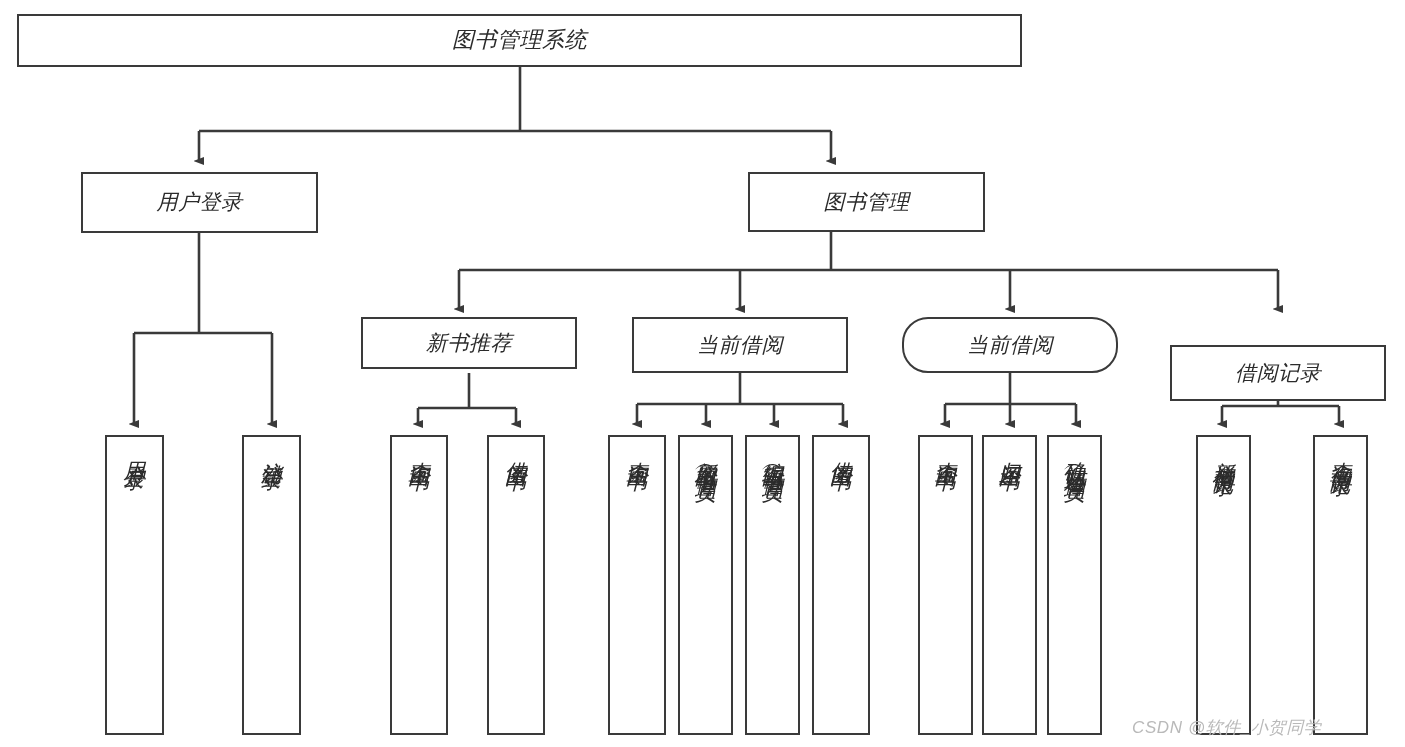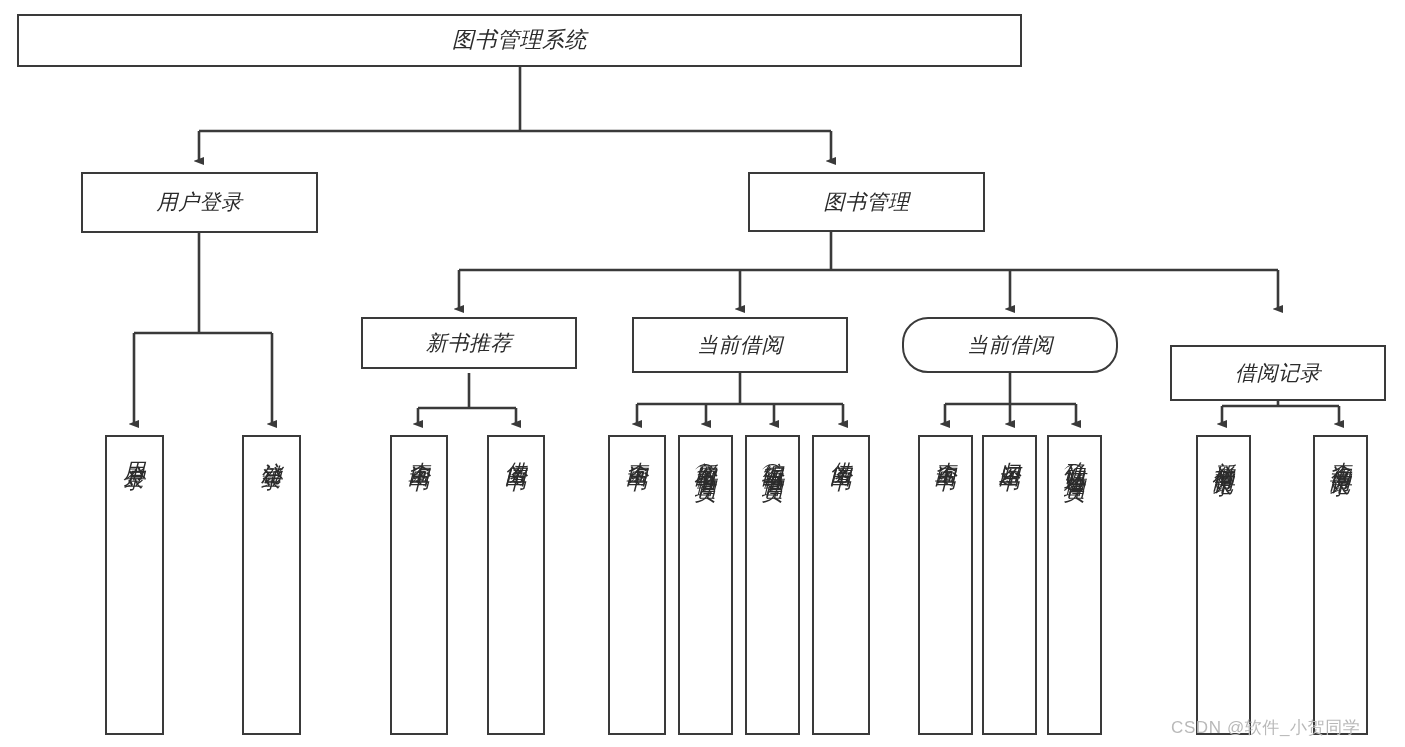--- a/index.html
+++ b/index.html
@@ -198,15 +198,15 @@
   </div>
 
   <div class="node vertical" style="left:1196px; top:435px; width:55px; height:300px;">
     <span class="label">新增借阅记录</span>
   </div>
 
   <div class="node vertical" style="left:1313px; top:435px; width:55px; height:300px;">
     <span class="label">查询借阅记录</span>
   </div>
 
-  <div class="watermark" style="left:1171px; top:716px;">CSDN @软件_小贺同学</div>
+  <div class="watermark" style="left:1132px; top:716px;font-style:italic;">CSDN @软件_小贺同学</div>
 
 </div>
 
 </body></html>

